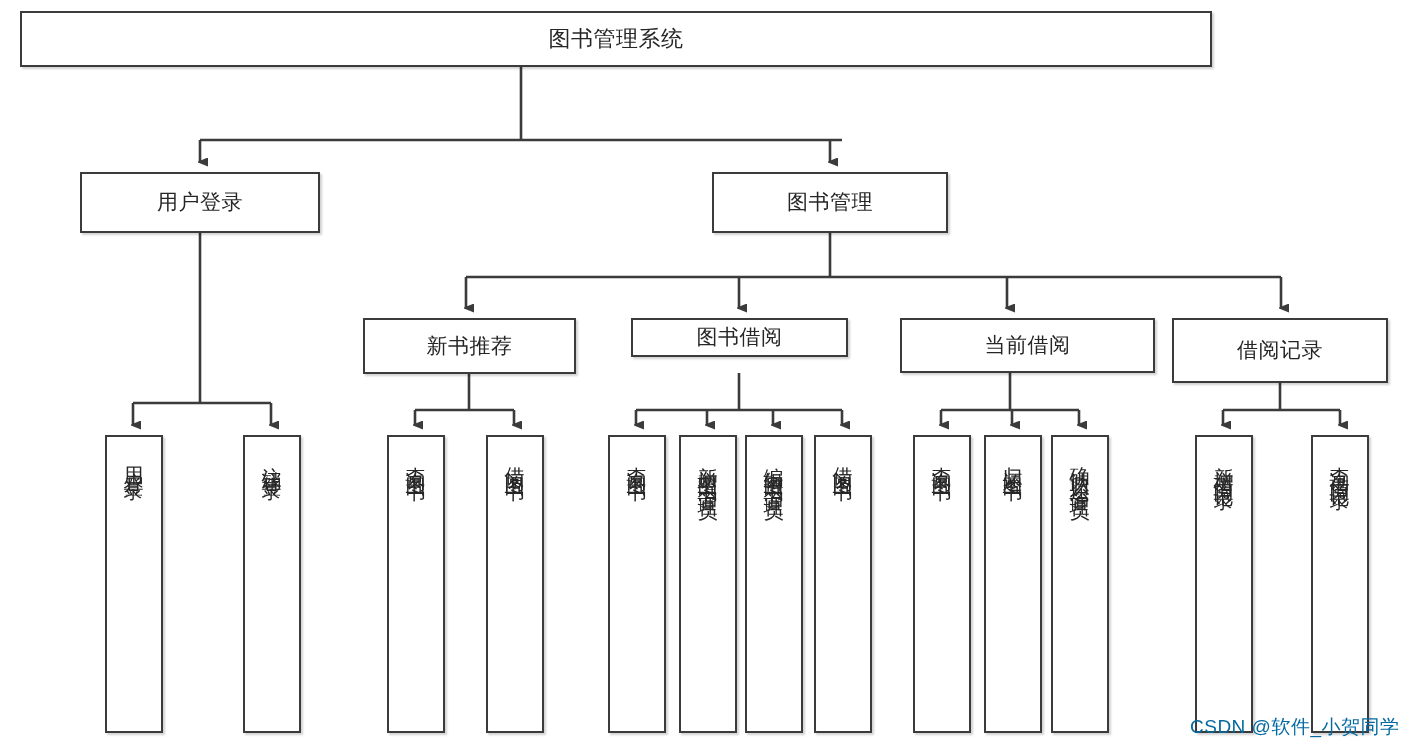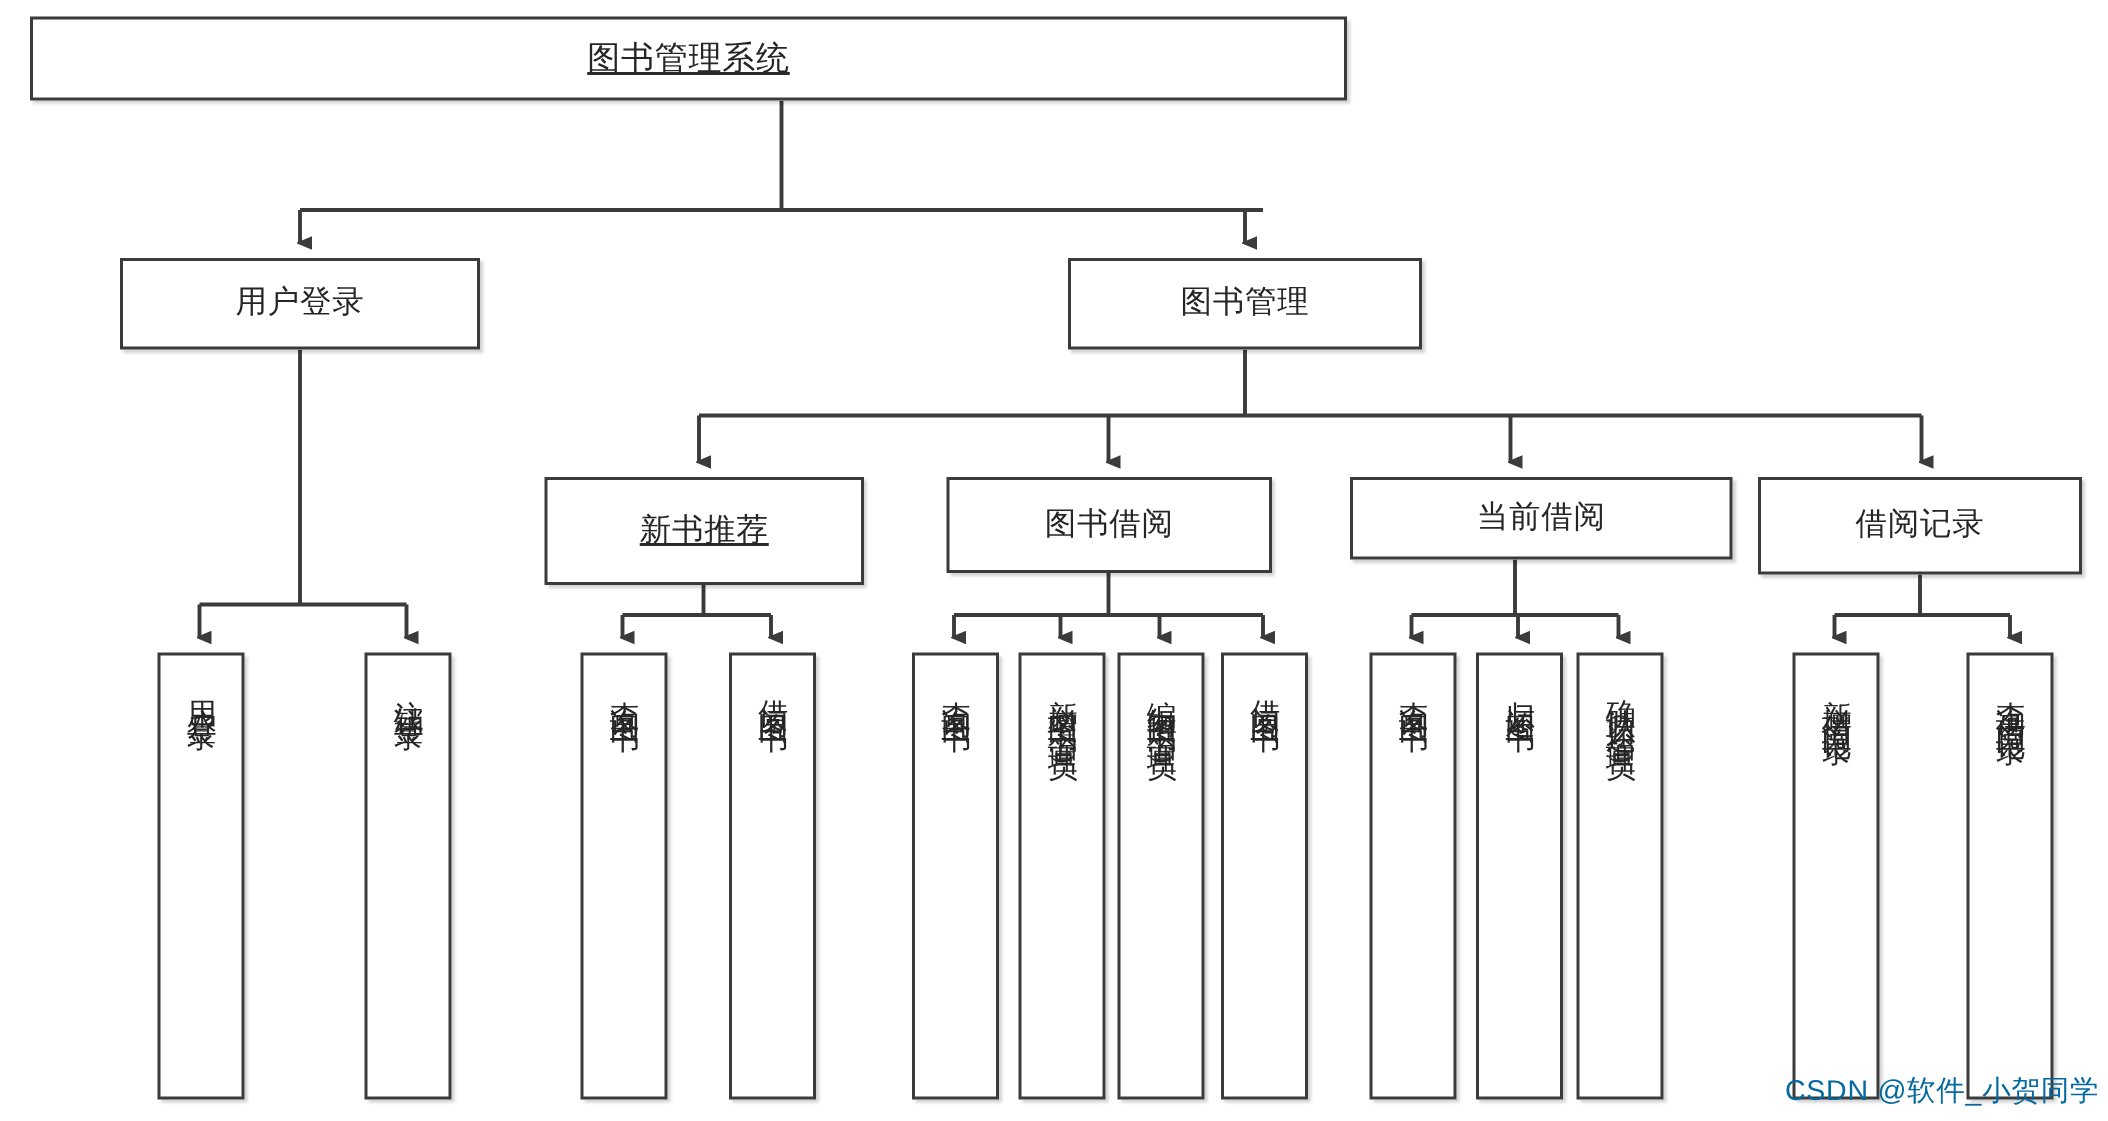--- a/index.html
+++ b/index.html
@@ -117,35 +117,35 @@
       <path d="M1012,410 L1012,425" marker-end="url(#arrow)"></path>
       <path d="M1079,410 L1079,425" marker-end="url(#arrow)"></path>
 
       <path d="M1280,373 L1280,410"></path>
       <path d="M1223,410 L1340,410"></path>
       <path d="M1223,410 L1223,425" marker-end="url(#arrow)"></path>
       <path d="M1340,410 L1340,425" marker-end="url(#arrow)"></path>
     </g>
   </svg>
 
-  <div class="node root" style="left:20px; top:11px; width:878px; height:56px;text-decoration:underline;">
+  <div class="node root" style="left:20px; top:11px; width:1192px; height:56px;">
     <span class="label">图书管理系统</span>
   </div>
 
   <div class="node" style="left:80px; top:172px; width:240px; height:61px;">
     <span class="label">用户登录</span>
   </div>
   <div class="node" style="left:712px; top:172px; width:236px; height:61px;">
     <span class="label">图书管理</span>
   </div>
 
-  <div class="node" style="left:363px; top:318px; width:213px; height:72px;text-decoration:underline;">
+  <div class="node" style="left:363px; top:318px; width:213px; height:56px;">
     <span class="label">新书推荐</span>
   </div>
-  <div class="node" style="left:631px; top:318px; width:217px; height:64px;">
+  <div class="node" style="left:631px; top:318px; width:217px; height:39px;">
     <span class="label">图书借阅</span>
   </div>
   <div class="node" style="left:900px; top:318px; width:255px; height:55px;">
     <span class="label">当前借阅</span>
   </div>
   <div class="node" style="left:1172px; top:318px; width:216px; height:65px;">
     <span class="label">借阅记录</span>
   </div>
 
   <div class="node leaf" style="left:105px; top:435px; width:58px; height:298px;">

